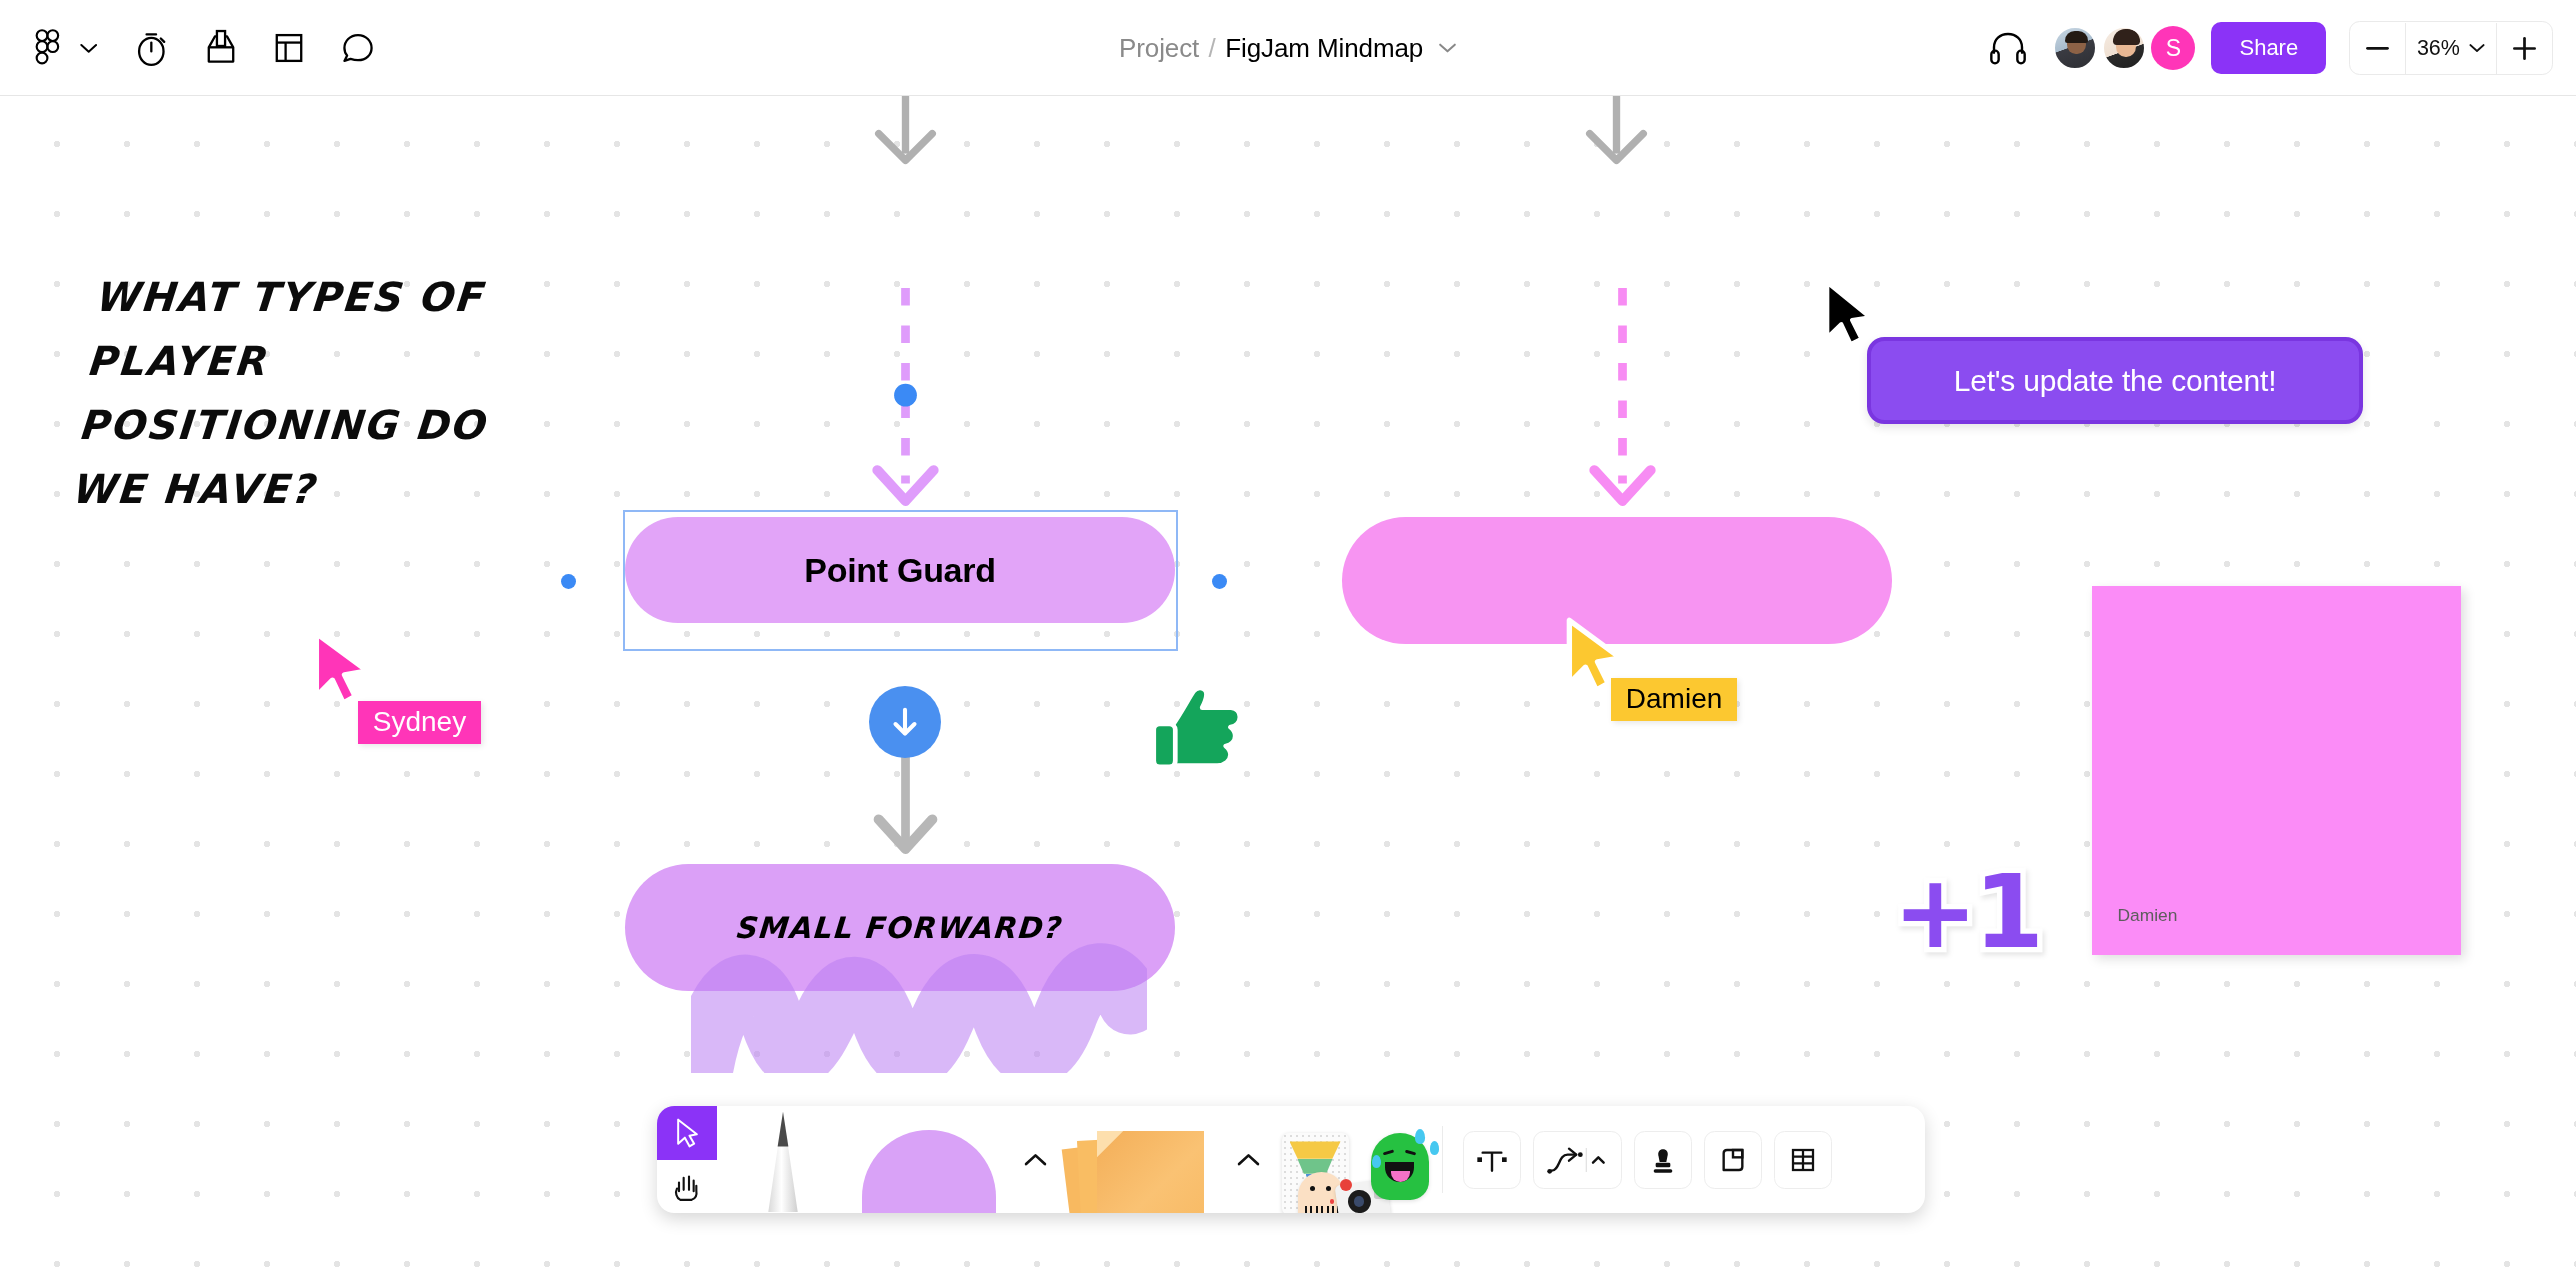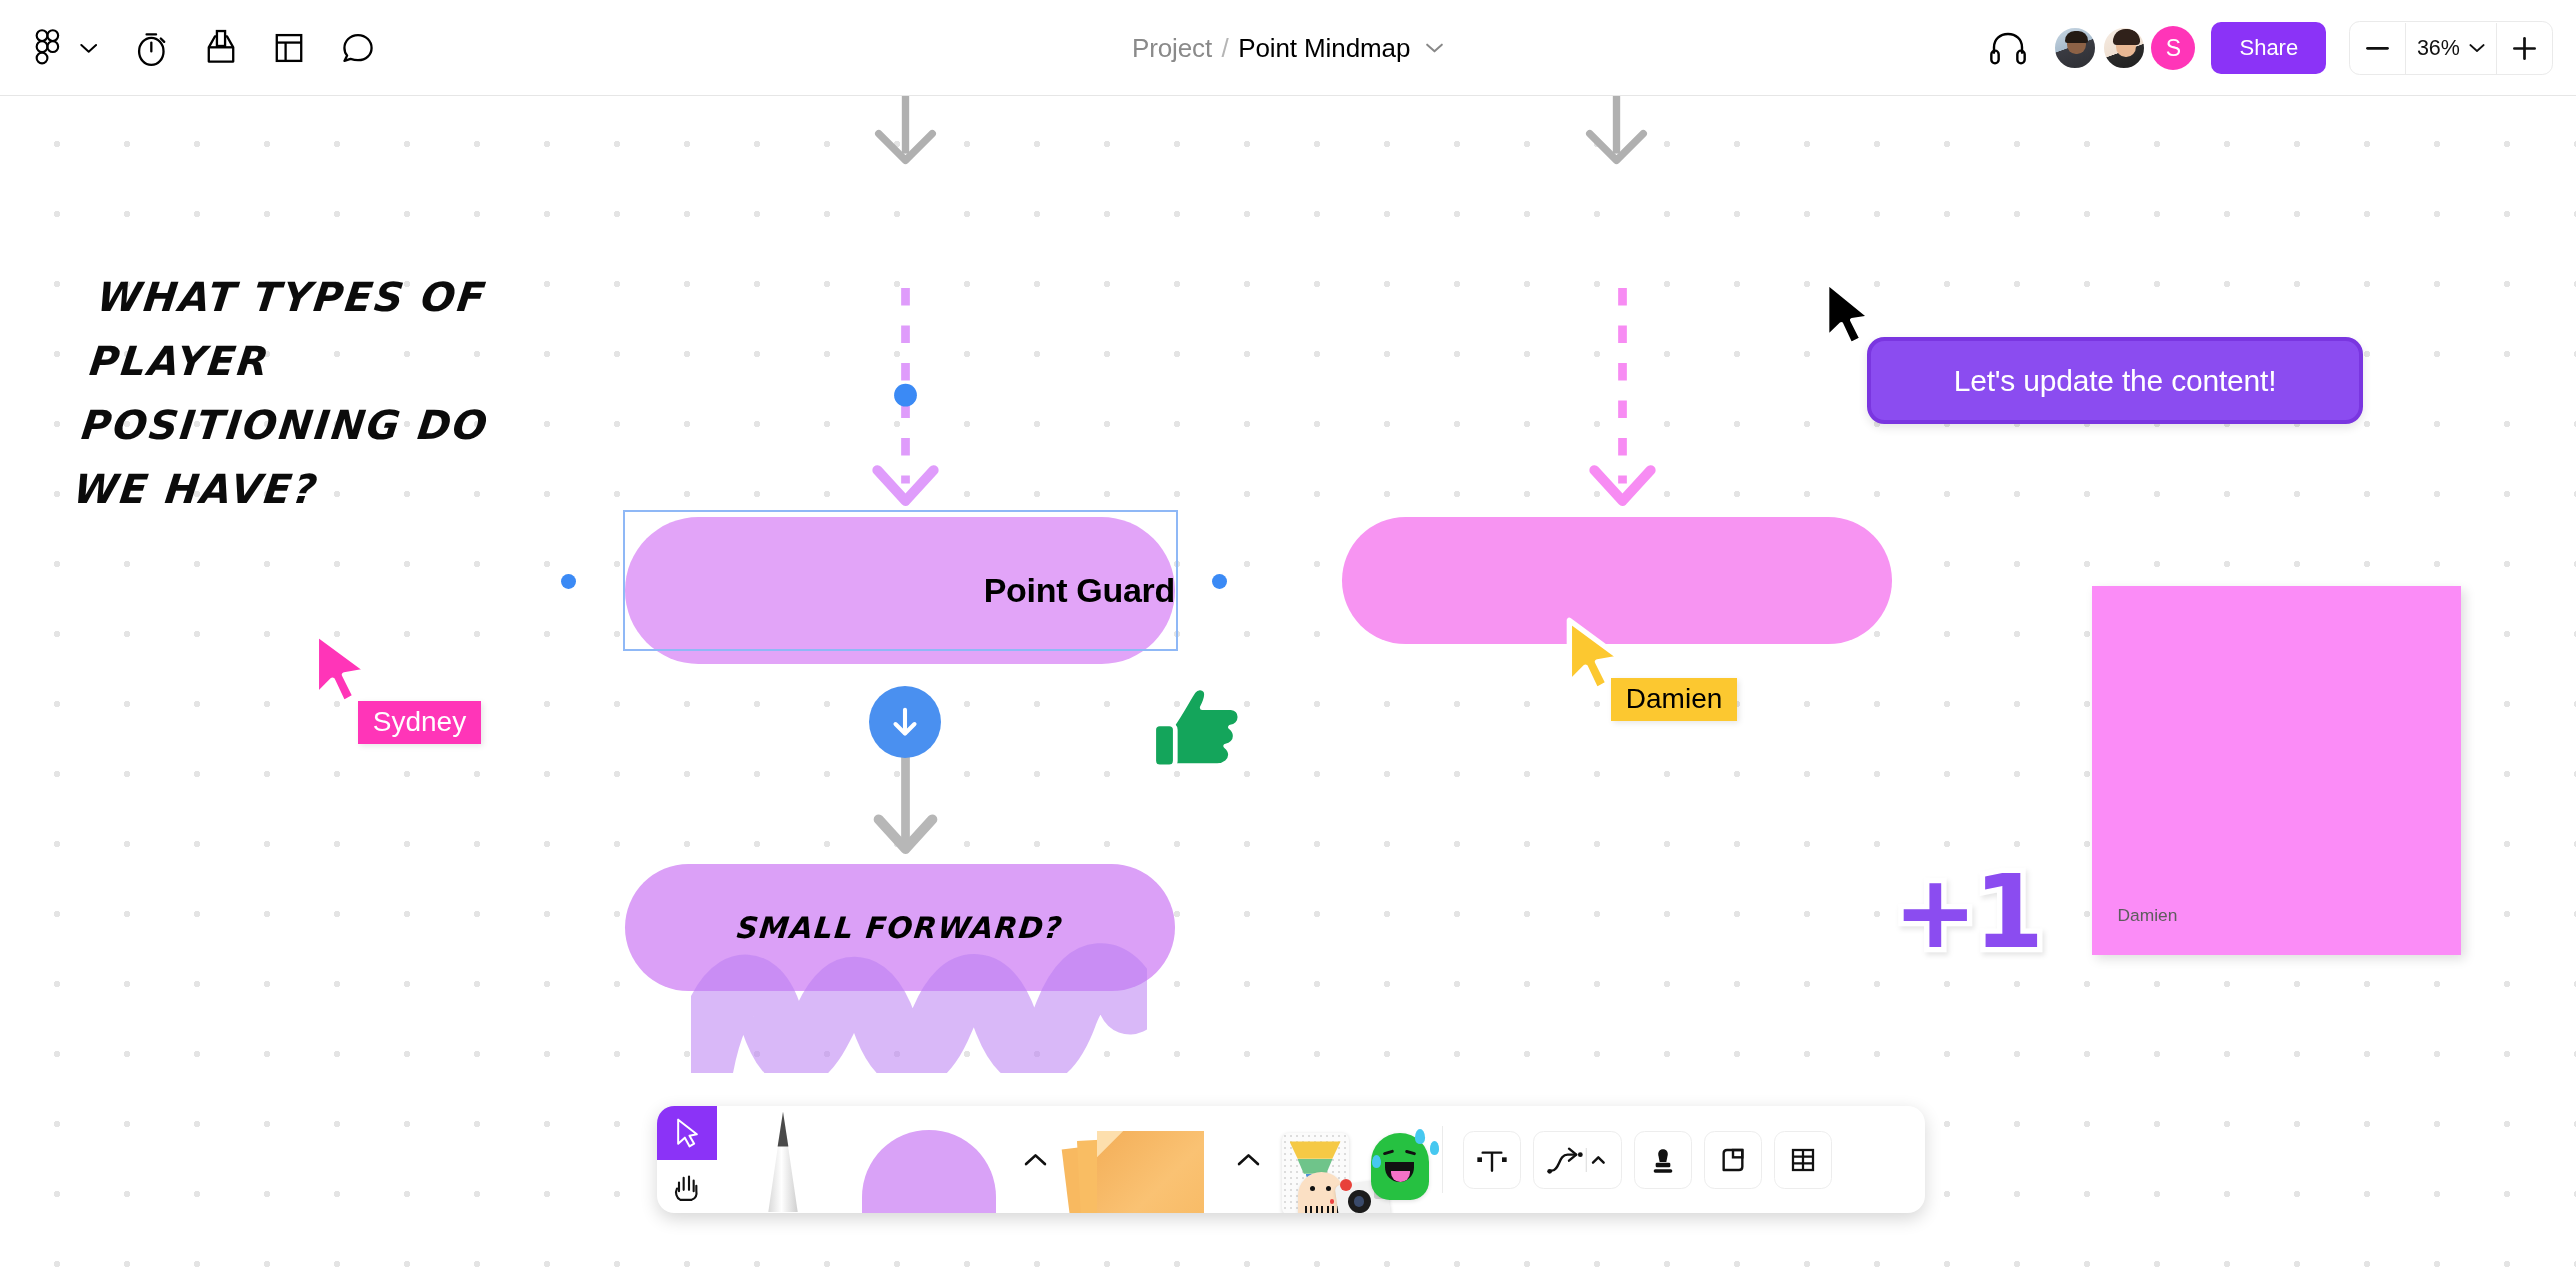--- a/index.html
+++ b/index.html
@@ -83,21 +83,21 @@
   .zg-level { font-size: 21.5px; color:#111; }
 
   
   .node {
     position: absolute; display: flex; align-items: center; justify-content: center;
     border-radius: 6708px; cursor: pointer; text-align: center;
   }
   .node-label { font-size: 34px; font-weight: bold; color: #000; letter-spacing: -0.3px; }
   #node-positioning { left: 625px; top: 156px; width: 550px; height: 127px; background: #fdeacf; }
   #node-types       { left: 1342px; top: 156px; width: 550px; height: 127px; background: #fdeacf; }
-  #node-pointguard  { left: 625px; top: 517px; width: 550px; height: 147px; background: #e2a4f8; justify-content: flex-end; }
+  #node-pointguard  { left: 625px; top: 517px; width: 550px; height: 106px; background: #e2a4f8; }
   #node-pink-empty  { left: 1342px; top: 517px; width: 550px; height: 127px; background: #f794f2; }
   #node-smallforward{ left: 625px; top: 864px; width: 550px; height: 127px; background: #dba0f7; }
   .hand-label { font-size: 29.5px; font-weight: 700; color:#000; font-family:"DejaVu Sans", sans-serif;
                 font-style: italic; letter-spacing: 1.3px; transform: skewX(-6deg); }
 
   
   #selection-frame {
     position: absolute; left: 623px; top: 510px; width: 555px; height: 141px;
     border: 2.7px solid #8fb8f6; background: transparent; z-index: 12; pointer-events:none;
   }
@@ -323,21 +323,21 @@
       <div class="tb-icon" style="margin-left:10.7px;">
         <svg width="34" height="38" viewBox="0 0 50 56">
           <path d="M25 9 C37 9 45 18 45 28 C45 38 37 46 25 46 C21 46 17 45 14 44 L5 47 L9 39 C6 36 5 32 5 28 C5 18 13 9 25 9 Z" fill="none" stroke="#000" stroke-width="3.4" stroke-linejoin="round"></path>
         </svg>
       </div>
     </div>
 
     <div class="tb-center">
       <span class="crumb-project">Project</span>
       <span class="crumb-sep">/</span>
-      <span class="crumb-file">Point Mindmap</span>
+      <span class="crumb-file">FigJam Mindmap</span>
       <span class="crumb-caret">
         <svg width="19" height="12" viewBox="0 0 28 18">
             <path d="M3 4 L14 14 L25 4" stroke="#888" stroke-width="3" fill="none" stroke-linecap="round" stroke-linejoin="round"></path>
           </svg>
       </span>
     </div>
 
     <div class="tb-right">
       <div class="headset">
         <svg width="36" height="34" viewBox="0 0 54 50">

